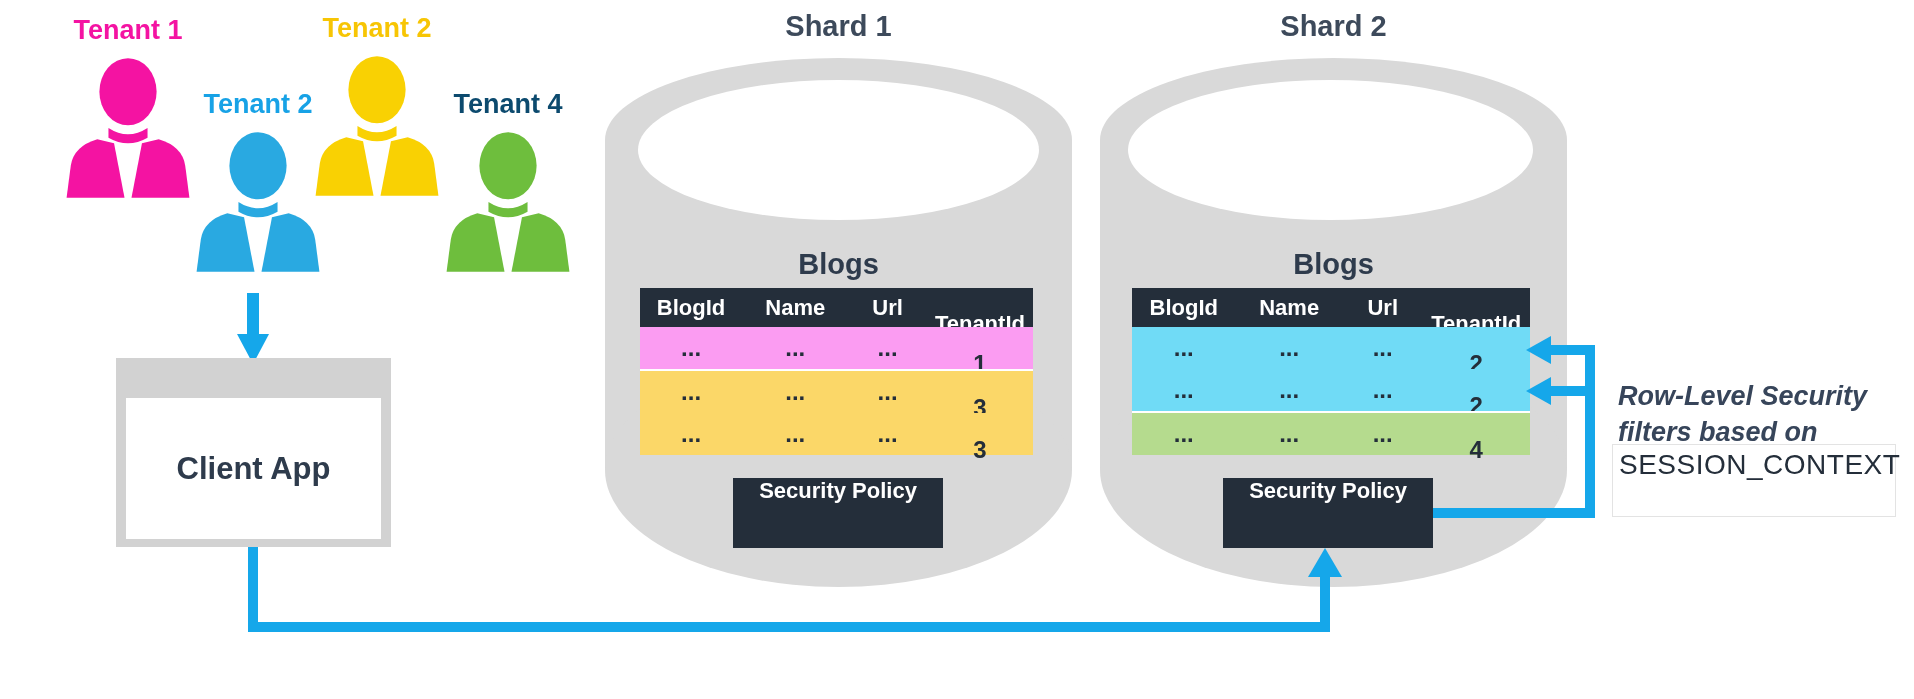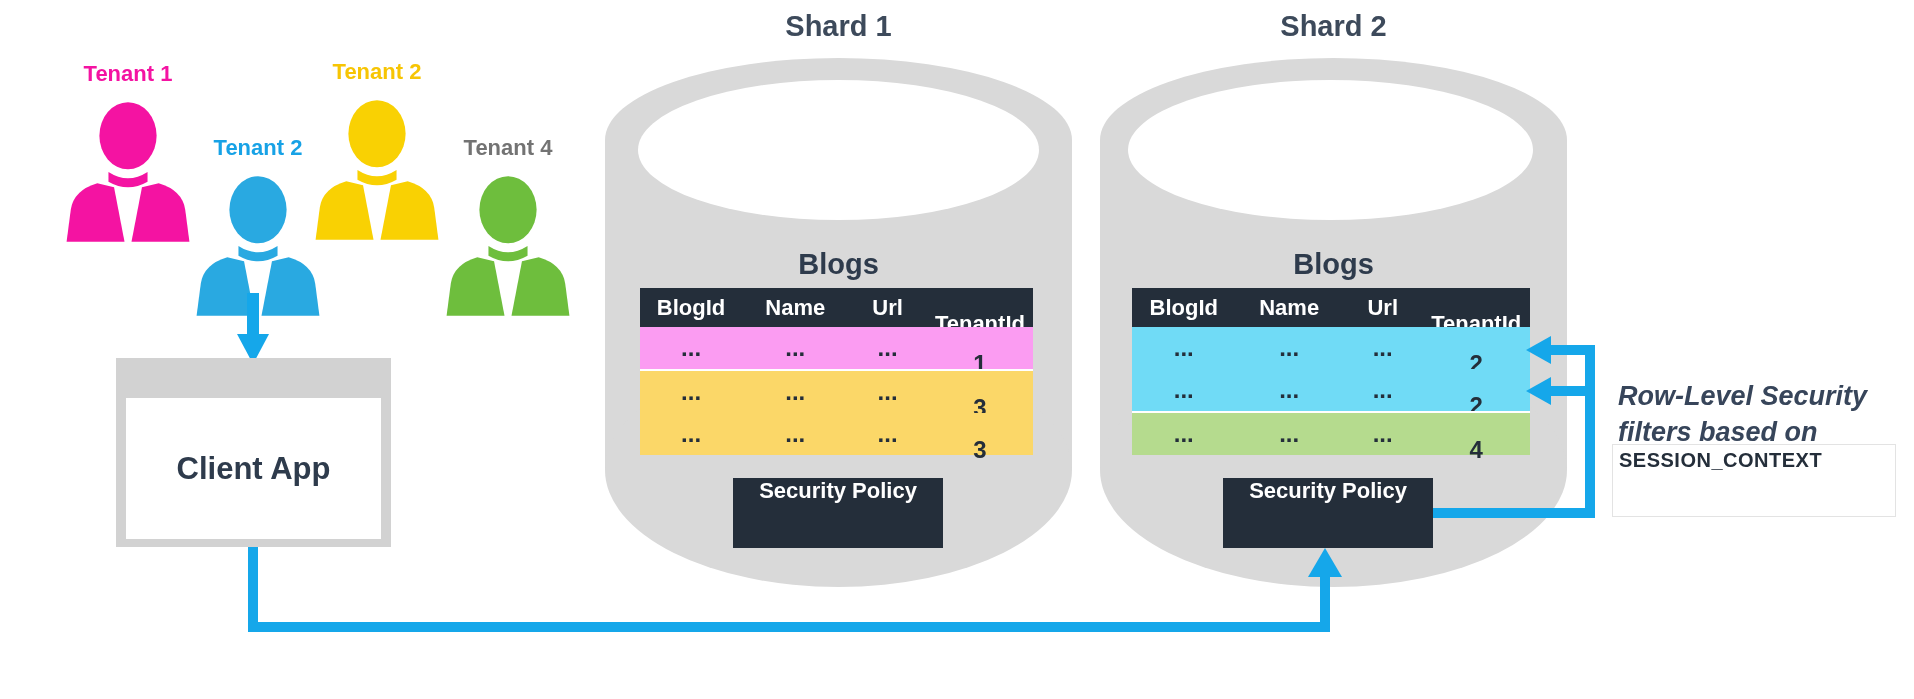--- a/index.html
+++ b/index.html
@@ -3,21 +3,21 @@
 <meta charset="utf-8">
 <style>
   html,body{margin:0;padding:0;background:#ffffff;}
   .stage{
     position:relative;width:1914px;height:699px;background:#fff;overflow:hidden;
     font-family:"Liberation Sans", sans-serif;
   }
 
   
   .tenant{position:absolute;width:138px;text-align:center;}
-  .tenant-label{font-size:22px;font-weight:bold;line-height:32px;white-space:nowrap;margin-top:44px;}
+  .tenant-label{font-size:27px;font-weight:bold;line-height:32px;white-space:nowrap;}
   .tenant svg{display:block;margin:12px auto 0 auto;}
 
   
   .client-frame{position:absolute;left:116px;top:358px;width:275px;height:189px;background:var(--frame);}
   .client-inner{position:absolute;left:10px;top:40px;width:255px;height:141px;background:#fff;
     display:flex;align-items:center;justify-content:center;}
   .client-inner span{font-size:31px;font-weight:bold;color:var(--ink);}
 
   
   .shard{position:absolute;top:0;width:467px;height:699px;}
@@ -46,21 +46,21 @@
   .tri{position:absolute;width:0;height:0;}
   .tri-down{border-left:16px solid transparent;border-right:16px solid transparent;border-top:30px solid var(--arrow);}
   .tri-up{border-left:17px solid transparent;border-right:17px solid transparent;border-bottom:29px solid var(--arrow);}
   .tri-left{border-top:14px solid transparent;border-bottom:14px solid transparent;border-right:25px solid var(--arrow);}
 
   
   .rls-text{position:absolute;left:1618px;top:378px;width:296px;font-size:27px;font-weight:bold;
     line-height:36px;color:var(--note);font-style:italic;}
   .session-box{position:absolute;left:1612px;top:444px;width:284px;height:73px;background:#fff;
     border:1px solid #e3e3e3;box-sizing:border-box;}
-  .session-box span{display:block;margin:4px 0 0 6px;font-size:20px;font-weight:bold;
+  .session-box span{display:block;margin:4px 0 0 6px;font-size:28px;font-weight:normal;
     letter-spacing:0.5px;color:var(--dark);}
 
   
   .caption{position:absolute;left:400px;top:646px;width:800px;text-align:center;
     font-size:27px;font-weight:bold;color:var(--caption);}
 </style>
 </head>
 <body>
 
 <div class="stage" style="--arrow: #15A7EA; --dark: #242E3A; --cyl: #D9D9D9; --frame: #D2D2D2; --ink: #2E3B4C; --title: #3D4A5B; --note: #37455A; --caption: #415468;">
@@ -87,21 +87,21 @@
       <div class="tenant" style="left: 308px; top: 12px;">
         <div class="tenant-label" style="color:#F7C504">Tenant 2</div>
         <svg width="134" height="140" viewBox="0 0 96 100">
   <ellipse cx="48" cy="24" rx="20.5" ry="24" fill="#F9D103"></ellipse>
   <path d="M34 50 Q48 59 62 50 L62 57 Q48 65 34 57 Z" fill="#F9D103"></path>
   <path d="M4 100 L7 77 Q9 63 26 58 L38 61 L45.5 100 Z" fill="#F9D103"></path>
   <path d="M92 100 L89 77 Q87 63 70 58 L58 61 L50.5 100 Z" fill="#F9D103"></path>
 </svg>
       </div>
       <div class="tenant" style="left: 439px; top: 88px;">
-        <div class="tenant-label" style="color:#737373">Tenant 4</div>
+        <div class="tenant-label" style="color:#0c4a6e">Tenant 4</div>
         <svg width="134" height="140" viewBox="0 0 96 100">
   <ellipse cx="48" cy="24" rx="20.5" ry="24" fill="#6EBE3D"></ellipse>
   <path d="M34 50 Q48 59 62 50 L62 57 Q48 65 34 57 Z" fill="#6EBE3D"></path>
   <path d="M4 100 L7 77 Q9 63 26 58 L38 61 L45.5 100 Z" fill="#6EBE3D"></path>
   <path d="M92 100 L89 77 Q87 63 70 58 L58 61 L50.5 100 Z" fill="#6EBE3D"></path>
 </svg>
       </div>
     </div>
 
   <div class="line" style="left:247px;top:293px;width:12px;height:44px;"></div>

